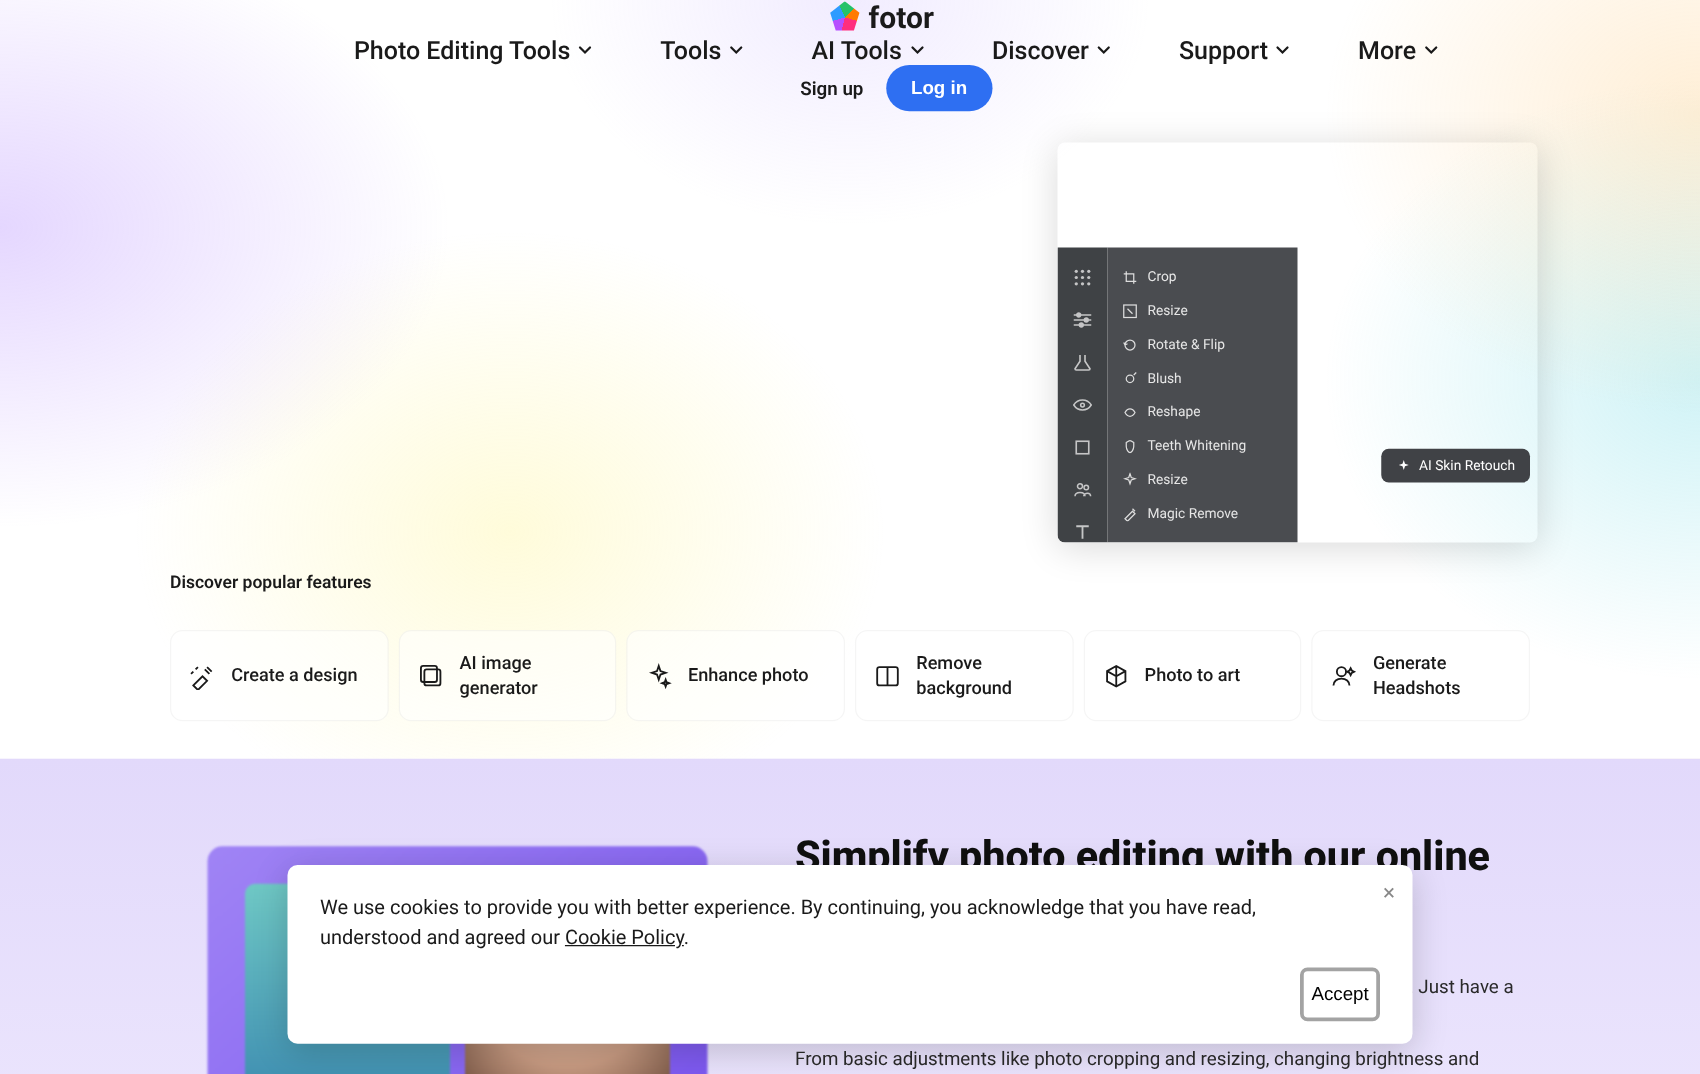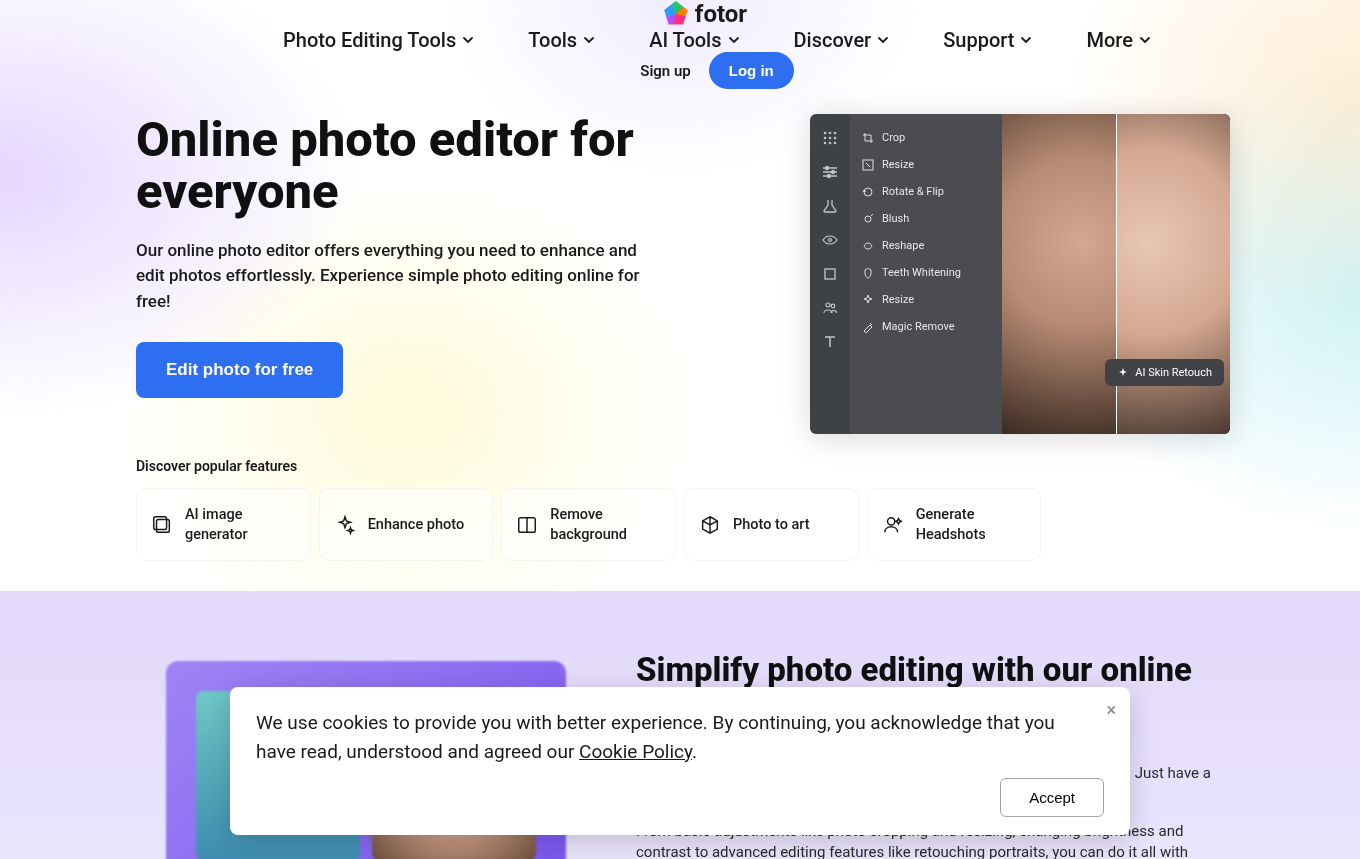--- a/index.html
+++ b/index.html
@@ -72,26 +72,27 @@
   border: none;
   border-radius: 8px;
   padding: 18px 30px;
   font-size: 17px;
   font-weight: 700;
   cursor: pointer;
 }
 
 .hero-right { flex: 1; display: flex; justify-content: flex-end; }
 .editor-mock {
-  width: 420px;
+  width: 384px;
   height: 320px;
   display: flex;
   border-radius: 6px;
   overflow: hidden;
   box-shadow: 0 4px 30px rgba(0,0,0,0.15);
+  align-items: flex-end;
 }
 .editor-rail { width: 40px; background: #3f4245; display: flex; flex-direction: column; align-items: center; padding-top: 16px; gap: 18px; }
 .rail-icon { width: 16px; height: 16px; opacity: 0.85; }
 .editor-panel { width: 152px; background: #4a4c50; display: flex; flex-direction: column; padding: 10px 0; }
 .panel-row { display: flex; align-items: center; gap: 8px; padding: 7px 12px; color: #e6e6e6; font-size: 11px; }
 .panel-row svg { width: 12px; height: 12px; flex-shrink: 0; }
 .editor-canvas { flex: 1; position: relative; background: #000; }
 .canvas-split { position: absolute; inset: 0; display: flex; }
 .canvas-half { flex: 1; }
 .canvas-l { background: radial-gradient(circle at 70% 40%, #d4a890 0%, #b88c74 40%, #3a2a22 100%); }
@@ -99,21 +100,21 @@
 .canvas-divider { position: absolute; left: 50%; top: 0; bottom: 0; width: 1px; background: #fff; }
 .retouch-badge {
   position: absolute; right: 6px; bottom: 48px;
   background: #404246; color: #fff;
   border-radius: 6px; padding: 7px 12px;
   font-size: 11px; display: flex; align-items: center; gap: 6px;
 }
 .retouch-badge svg { width: 12px; height: 12px; }
 
 .features-wrap { padding: 0 136px 30px; }
-.features-label { font-size: 14px; font-weight: 600; margin-bottom: 14px; color: #1a1a1a; }
+.features-label { font-size: 14px; font-weight: 600; margin-bottom: 30px; color: #1a1a1a; }
 .features-grid { display: grid; grid-template-columns: repeat(6, 1fr); gap: 8px; }
 .feature-card {
   background: rgba(255,255,255,0.55);
   border: 1px solid rgba(0,0,0,0.04);
   border-radius: 10px;
   padding: 16px 14px;
   display: flex;
   align-items: center;
   gap: 12px;
   cursor: pointer;
@@ -156,28 +157,28 @@
   width: 900px;
   background: #fff;
   border-radius: 8px;
   box-shadow: 0 6px 28px rgba(0,0,0,0.18);
   padding: 22px 26px 18px;
   display: flex;
   flex-direction: column;
   gap: 12px;
 }
 .cookie-close { position: absolute; top: 12px; right: 14px; cursor: pointer; color: #888; font-size: 18px; }
-.cookie-text { font-size: 19px; line-height: 1.5; color: #1a1a1a; padding-right: 24px; }
+.cookie-text { font-size: 16px; line-height: 1.5; color: #1a1a1a; padding-right: 24px; }
 .cookie-text a { color: #1a1a1a; text-decoration: underline; }
 .cookie-actions { display: flex; justify-content: flex-end; }
 .accept-btn {
   background: #fff;
-  border: 1px solid #a3a3a3;
+  border: 3px solid #a3a3a3;
   border-radius: 6px;
-  padding: 10px 28px;
+  padding: 10px 6px;
   font-size: 15px;
   cursor: pointer;
 }
 </style>
 </head>
 <body>
 
 <div class="page-bg">
 
   <header class="header">
@@ -223,25 +224,20 @@
           </svg>
       </div>
     </nav>
     <div class="header-actions">
       <span class="signup">Sign up</span>
       <button class="login-btn">Log in</button>
     </div>
   </header>
 
   <section class="hero">
-    <div class="hero-left">
-      <h1 class="hero-title">Online photo editor for everyone</h1>
-      <p class="hero-desc">Our online photo editor offers everything you need to enhance and edit photos effortlessly. Experience simple photo editing online for free!</p>
-      <button class="cta-btn">Edit photo for free</button>
-    </div>
     <div class="hero-right">
       <div class="editor-mock">
         <div class="editor-rail">
           <svg class="rail-icon" viewBox="0 0 16 16">
               <g fill="#ddd">
                 <circle cx="3" cy="3" r="1.3"></circle>
                 <circle cx="8" cy="3" r="1.3"></circle>
                 <circle cx="13" cy="3" r="1.3"></circle>
                 <circle cx="3" cy="8" r="1.3"></circle>
                 <circle cx="8" cy="8" r="1.3"></circle>
@@ -345,20 +341,29 @@
             <span>AI Skin Retouch</span>
           </div>
         </div>
       </div>
     </div>
   </section>
 
   <section class="features-wrap">
     <div class="features-label">Discover popular features</div>
     <div class="features-grid">
+      <div class="feature-card">
+        <svg class="feature-icon" viewBox="0 0 24 24">
+            <g stroke="#1a1a1a" stroke-width="1.6" fill="none">
+              <path d="M4 20l8-8 4 4-8 8zM14 6l4 4M16 4l4 4"></path>
+              <path d="M6 6l2-2M4 8l-2 2"></path>
+            </g>
+          </svg>
+        <span class="feature-label">Create a design</span>
+      </div>
       <div class="feature-card">
         <svg class="feature-icon" viewBox="0 0 24 24">
             <g stroke="#1a1a1a" stroke-width="1.6" fill="none">
               <rect x="6" y="6" width="14" height="14" rx="2"></rect>
               <rect x="3" y="3" width="14" height="14" rx="2"></rect>
             </g>
           </svg>
         <span class="feature-label">AI image generator</span>
       </div>
       <div class="feature-card">

